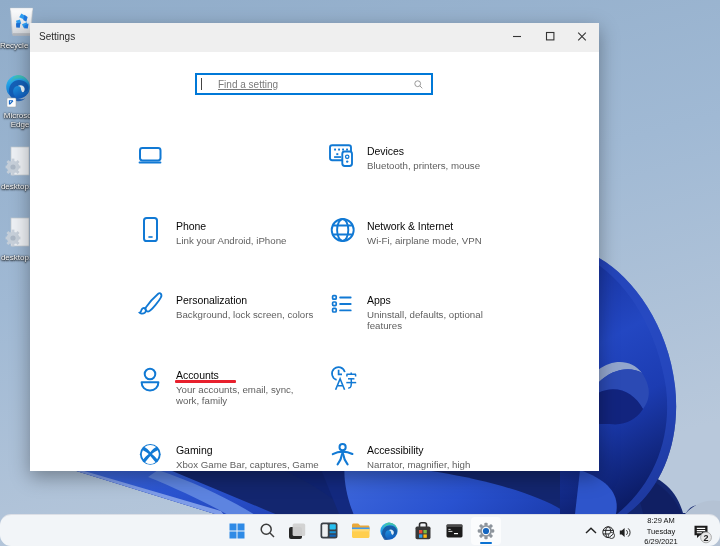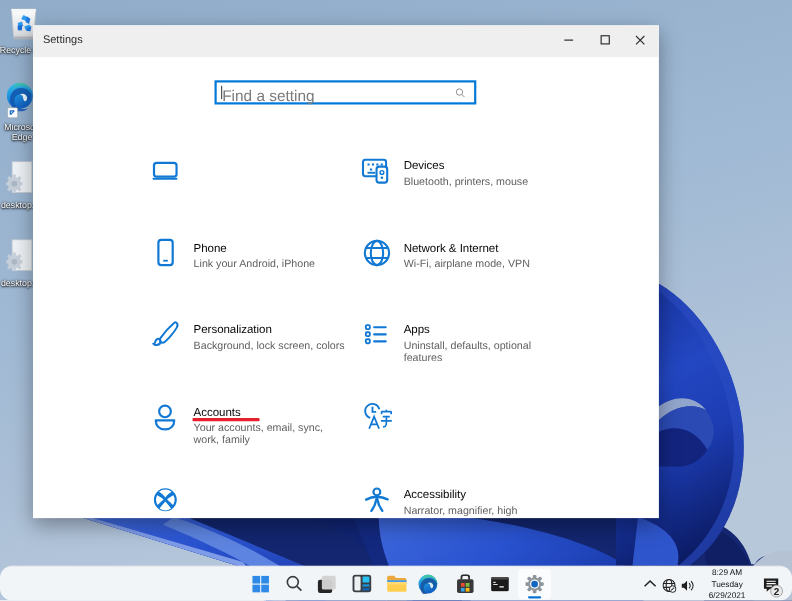--- a/index.html
+++ b/index.html
@@ -12,21 +12,21 @@
   .dlabel{position:absolute;color:#fff;font-size:8px;text-align:center;
           text-shadow:0 1px 2px #000,0 0 2px #000;line-height:9px;width:60px;}
   
   #win{left:30px;top:23px;width:569px;height:448px;background:#fff;
        box-shadow:0 6px 18px rgba(0,0,0,.35);overflow:hidden;}
   #titlebar{position:absolute;left:0;top:0;width:569px;height:29px;background:#efefef;}
   #titletxt{position:absolute;left:9px;top:8px;font-size:10px;color:#2b2b2b;}
   
   #search{position:absolute;left:165px;top:50px;width:234px;height:18px;
           border:2px solid #0078d7;background:#fff;}
-  #search .ph{position:absolute;left:5px;top:4px;font-size:14px;color:#7a7a7a;}
+  #search .ph{position:absolute;left:21px;top:4px;font-size:10px;color:#7a7a7a;text-decoration:underline;}
   #search .caret{position:absolute;left:4px;top:3px;width:1px;height:12px;background:#444;}
   
   .tile{position:absolute;}
   .ttl{font-size:10.5px;color:#080808;letter-spacing:-0.05px;}
   .sub{font-size:9.7px;color:#5f5f5f;line-height:10.6px;margin-top:4.2px;}
   
   #redline{left:145px;top:357px;width:61px;height:3px;background:#e8202d;border-radius:1px;}
   
   #taskbar{left:0;top:514px;width:720px;height:32px;background:#f2f5f8;border-top:1px solid rgba(120,130,150,0.18);box-sizing:border-box;border-radius:11px;}
   .tb{position:absolute;top:0;}
@@ -213,20 +213,24 @@
     <div class="sub">Background, lock screen, colors</div>
   </div>
   <div class="tile" style="left:337px;top:271px;width:140px">
     <div class="ttl">Apps</div>
     <div class="sub">Uninstall, defaults, optional<br>features</div>
   </div>
   <div class="tile" style="left:146px;top:346px;width:140px">
     <div class="ttl">Accounts</div>
     <div class="sub">Your accounts, email, sync,<br>work, family</div>
   </div>
+  <div class="tile" style="left:146px;top:421px;width:160px">
+    <div class="ttl">Gaming</div>
+    <div class="sub">Xbox Game Bar, captures, Game<br>Mode</div>
+  </div>
   <div class="tile" style="left:337px;top:421px;width:150px">
     <div class="ttl">Accessibility</div>
     <div class="sub">Narrator, magnifier, high<br>contrast</div>
   </div>
 
   <svg class="abs" style="left:106px;top:122px" width="28" height="22" viewBox="0 0 28 22">
     <rect x="4" y="3" width="20.5" height="12.5" rx="2.4" fill="none" stroke="#1179d4" stroke-width="2"></rect>
     <rect x="2.6" y="16.6" width="22.8" height="1.9" rx=".95" fill="#1179d4"></rect>
   </svg>
   <svg class="abs" style="left:298px;top:120px" width="28" height="26" viewBox="0 0 28 26">

